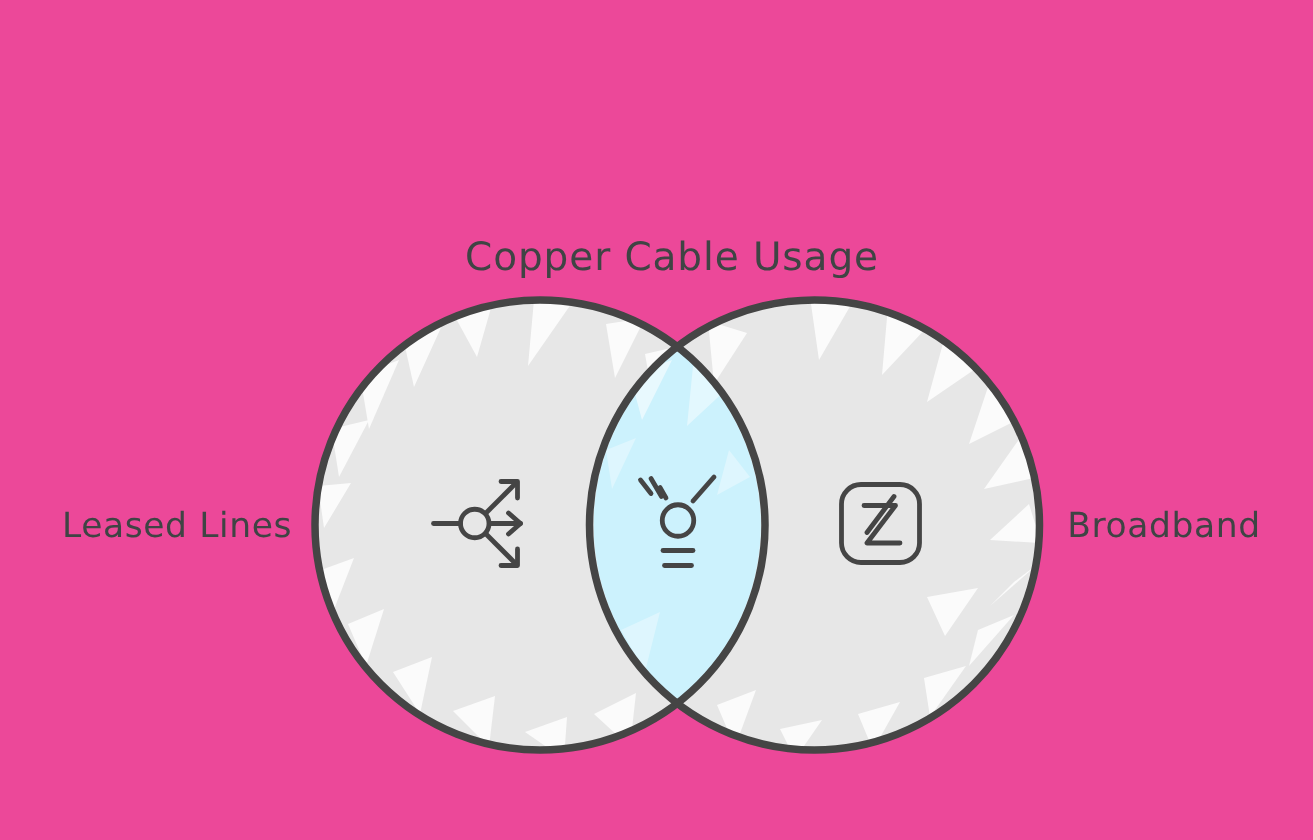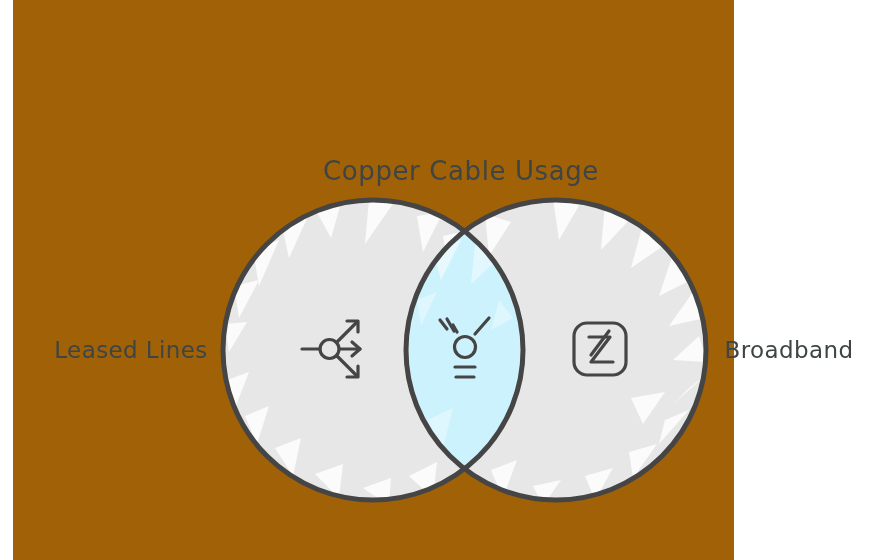--- a/index.html
+++ b/index.html
@@ -9,24 +9,23 @@
     background: #ffffff;
   }
   body {
     width: 875px;
     height: 560px;
     overflow: hidden;
     font-family: "DejaVu Sans", sans-serif;
   }
   #canvas {
     position: relative;
-    width: 721px;
+    width: 875px;
     height: 560px;
-    background: #a16207;
-    margin-left: 13px;
+    background: #ec4899;
   }
   #venn-svg {
     position: absolute;
     top: 0;
     left: 0;
     width: 875px;
     height: 560px;
     display: block;
   }
   .diagram-title {

